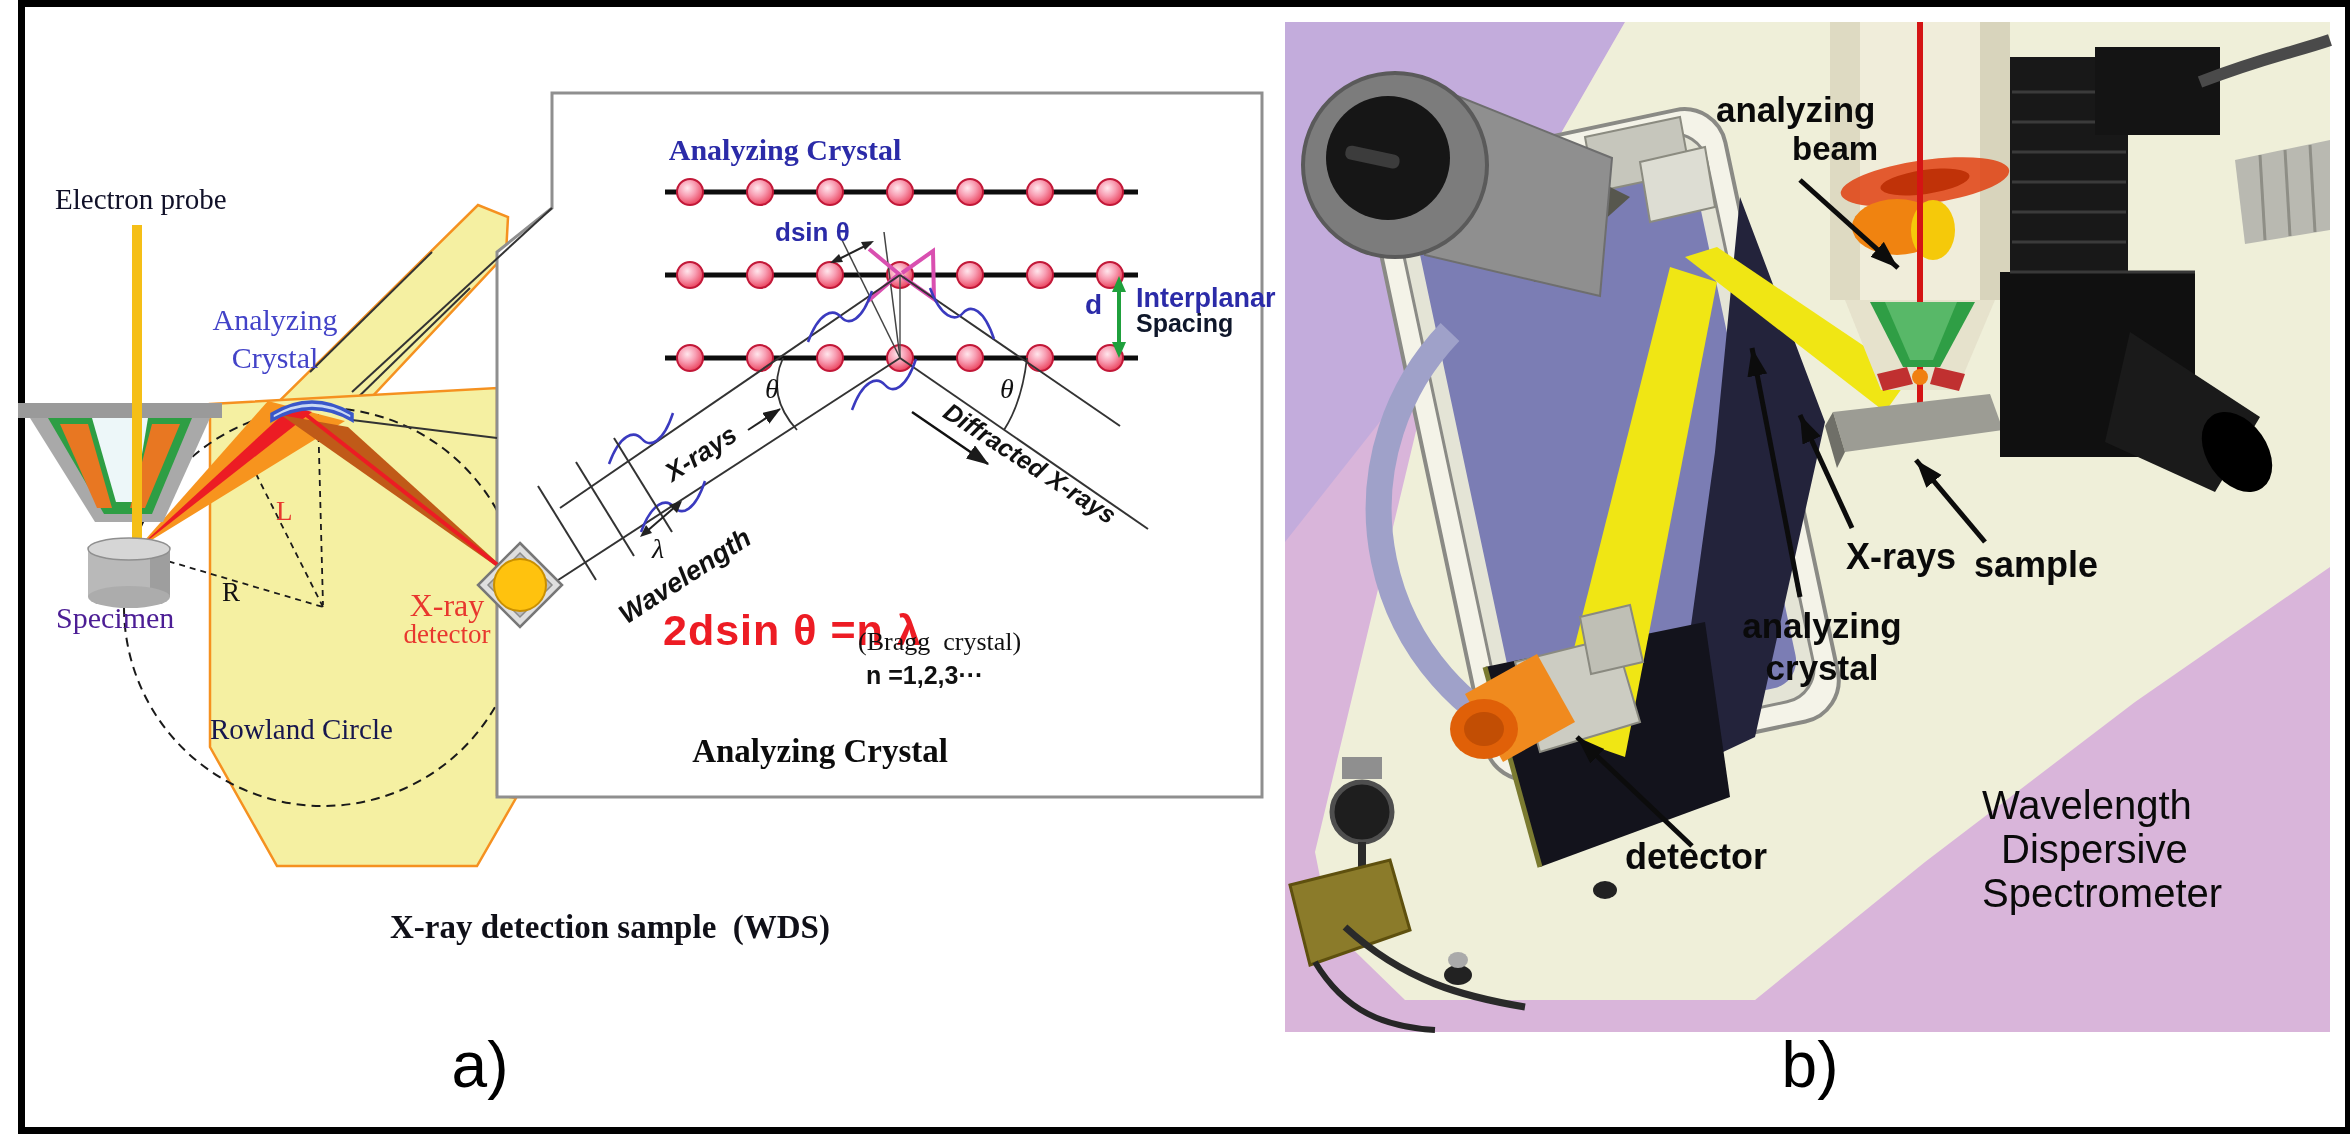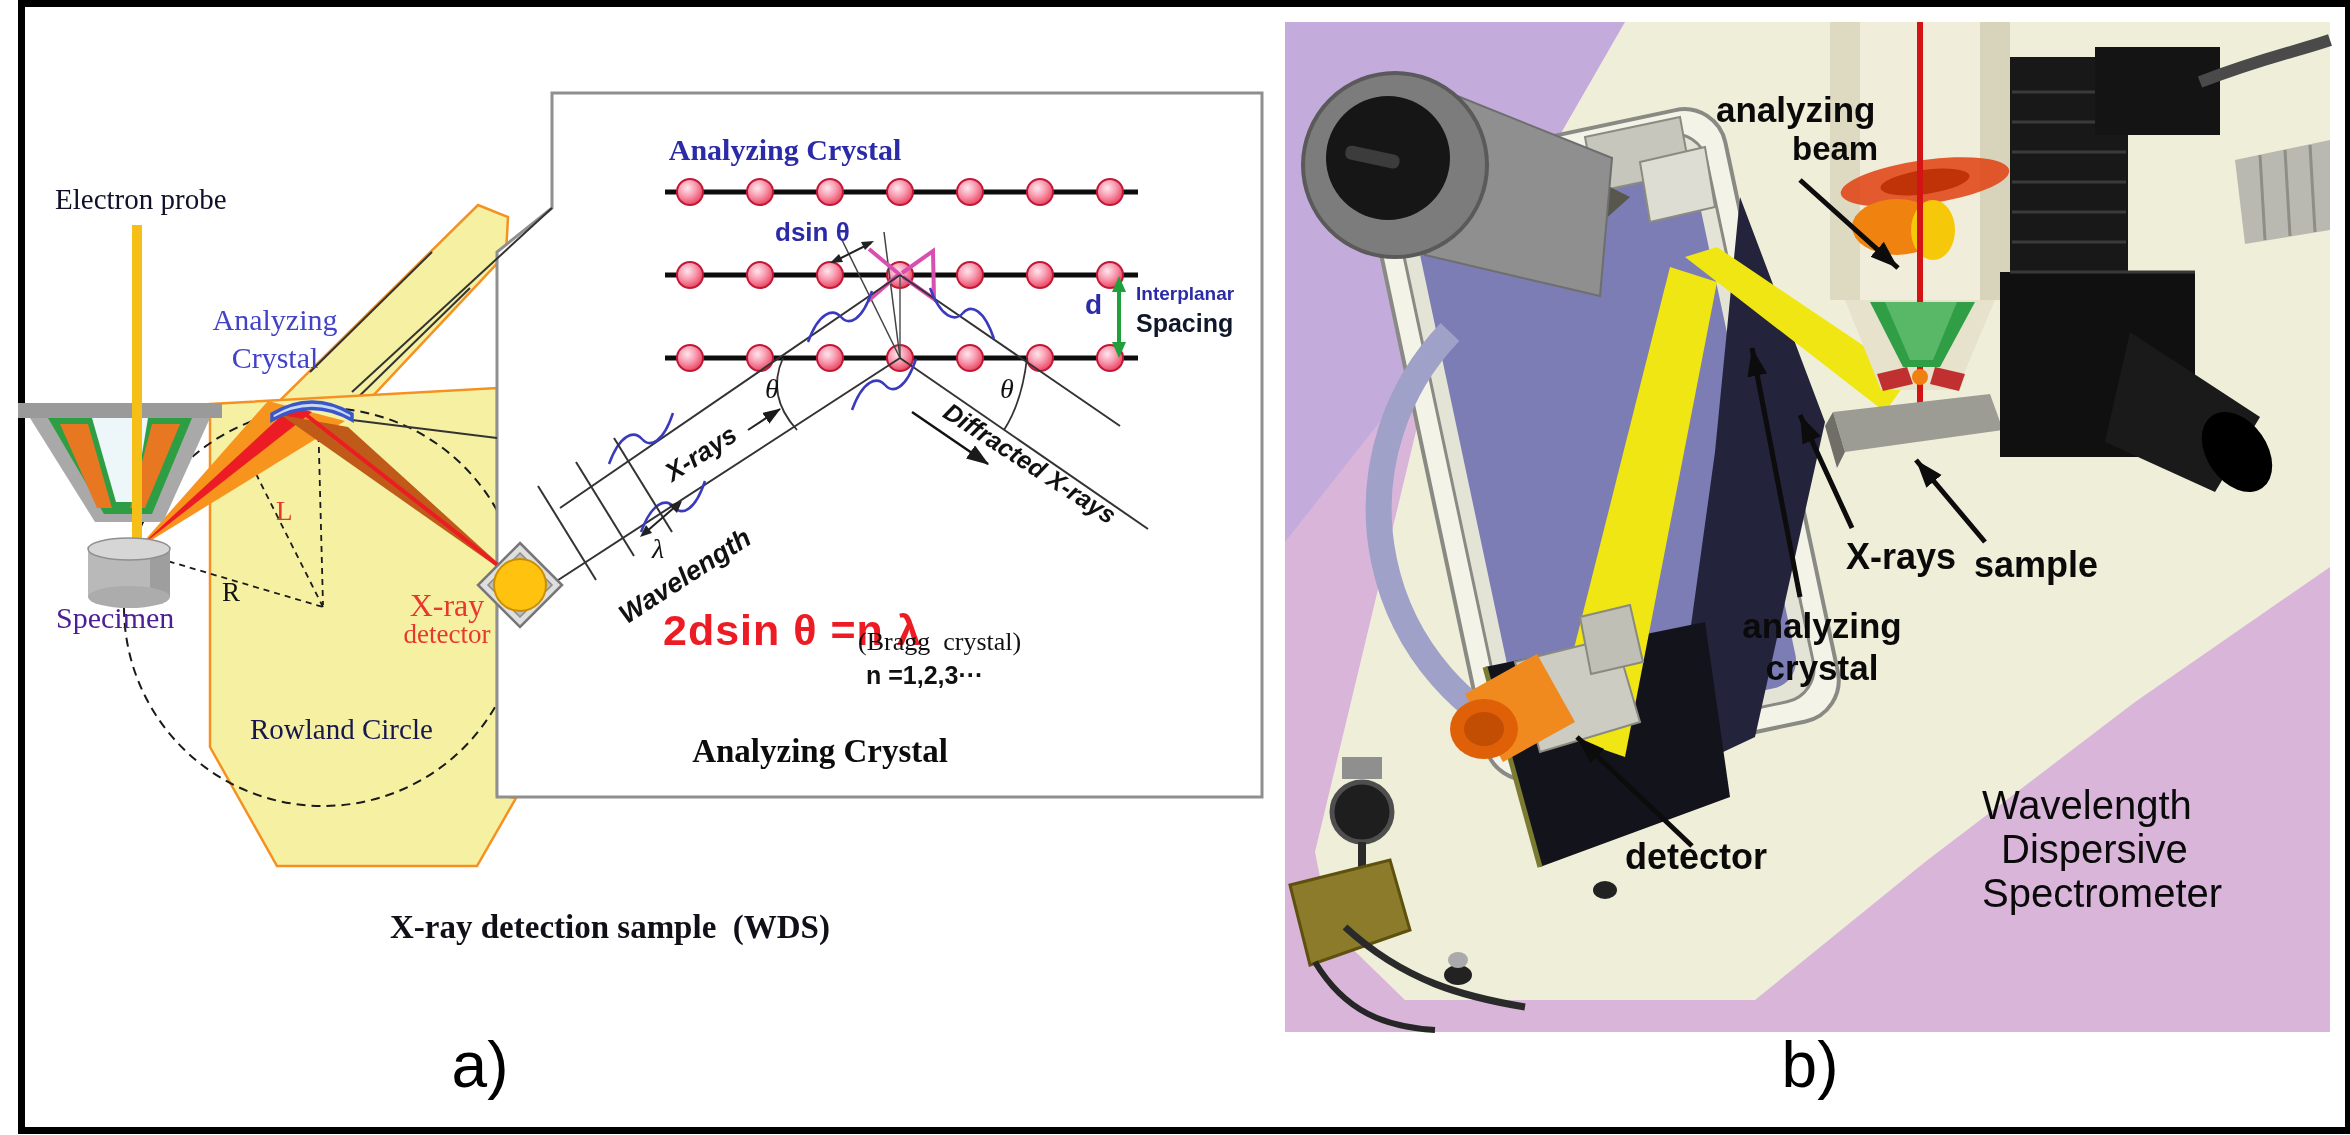--- a/index.html
+++ b/index.html
@@ -19,28 +19,28 @@
 
   
   #lbl-electron-probe{left:55px;top:184px;font-size:29px;color:#101028;}
   #lbl-ac1{left:180px;width:190px;top:304px;font-size:30px;color:#4343C8;}
   #lbl-ac2{left:180px;width:190px;top:342px;font-size:30px;color:#4343C8;}
   #lbl-specimen{left:56px;top:602px;font-size:30px;color:#4c1d95;}
   #lbl-L{left:276px;top:497px;font-size:27px;color:#E8372E;}
   #lbl-R{left:222px;top:578px;font-size:27px;color:#111;}
   #lbl-xd1{left:377px;width:140px;top:589px;font-size:32px;color:#E8372E;}
   #lbl-xd2{left:377px;width:140px;top:620px;font-size:27px;color:#E8372E;}
-  #lbl-rowland{left:210px;top:714px;font-size:29px;color:#17174E;padding-left:40px;}
+  #lbl-rowland{left:210px;top:714px;font-size:29px;color:#17174E;}
   #lbl-caption{left:280px;width:660px;top:910px;font-size:33px;color:#101018;}
   #tag-a{left:420px;width:120px;top:1032px;font-size:64px;color:#000;}
   
   #ins-title{left:655px;width:260px;top:134px;font-size:30px;color:#2B2BA8;}
   #ins-dsin{left:775px;top:219px;font-size:26px;color:#2B2BA8;}
   #ins-d{left:1085px;top:290px;font-size:28px;color:#2B2BA8;}
-  #ins-ip1{left:1136px;top:284px;font-size:19px;color:#2B2BA8;text-align:right;}
+  #ins-ip1{left:1136px;top:284px;font-size:27px;color:#2B2BA8;text-align:right;}
   #ins-ip2{left:1136px;top:310px;font-size:25px;color:#0f172a;}
   #ins-xrays{left:636px;width:130px;top:440px;font-size:26px;transform:rotate(-33deg);color:#111;}
   #ins-th1{left:765px;top:374px;font-size:28px;}
   #ins-th2{left:1000px;top:374px;font-size:28px;}
   #ins-diff{left:925px;width:210px;top:450px;font-size:25px;transform:rotate(33deg);color:#111;}
   #ins-lambda{left:652px;top:534px;font-size:28px;}
   #ins-wave{left:600px;width:170px;top:562px;font-size:27px;transform:rotate(-33deg);color:#111;}
   #ins-eq{left:663px;top:608px;font-size:43px;color:#ED1C24;letter-spacing:1px;}
   #ins-bragg{left:858px;top:628px;font-size:26px;color:#111;}
   #ins-n{left:866px;top:662px;font-size:25px;color:#111;font-weight:700;}

